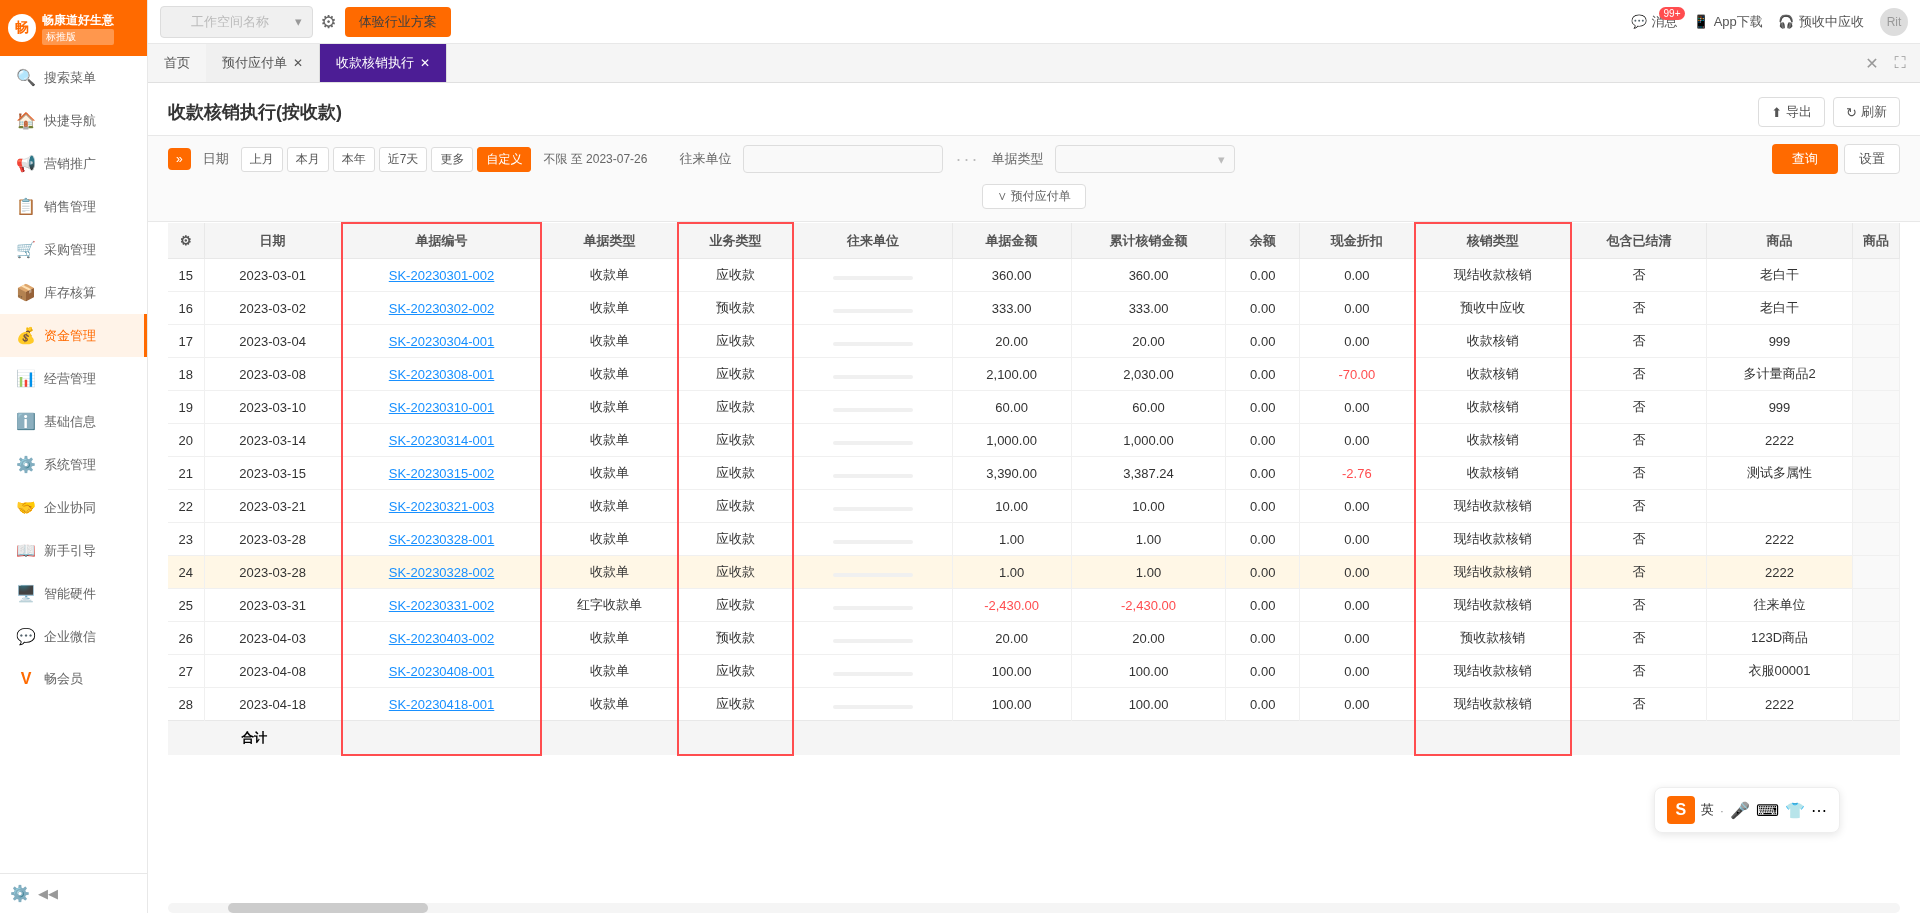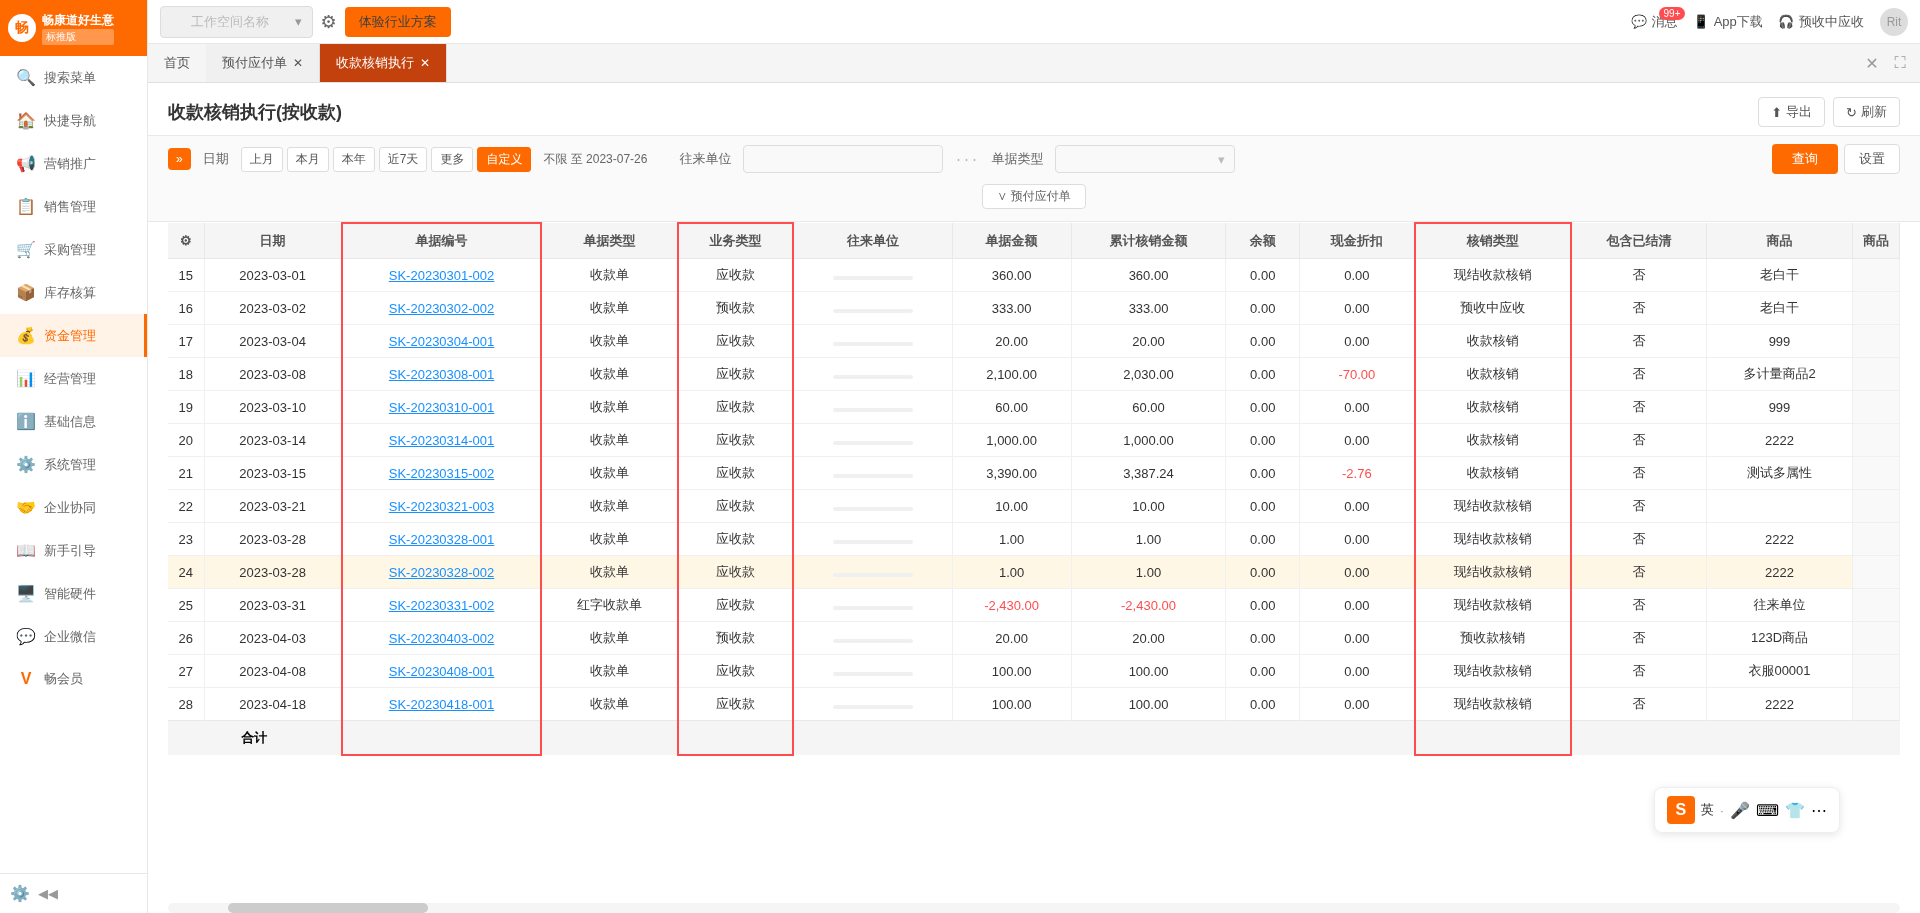--- a/index.html
+++ b/index.html
@@ -29,21 +29,21 @@
     .topbar-right { display: flex; align-items: center; gap: 16px; }
     .topbar-msg { display: flex; align-items: center; gap: 4px; color: #555; font-size: 13px; cursor: pointer; position: relative; }
     .badge { background: #ff4d4f; color: #fff; border-radius: 10px; padding: 1px 5px; font-size: 10px; position: absolute; top: -6px; right: -8px; }
     .topbar-app { display: flex; align-items: center; gap: 4px; color: #555; font-size: 13px; cursor: pointer; }
     .topbar-service { display: flex; align-items: center; gap: 4px; color: #555; font-size: 13px; cursor: pointer; }
     .topbar-avatar { width: 28px; height: 28px; background: #ddd; border-radius: 50%; display: flex; align-items: center; justify-content: center; font-size: 12px; color: #999; cursor: pointer; }
 
     
     .tabs { background: #f5f5f5; border-bottom: 1px solid #e0e0e0; display: flex; align-items: center; }
     .tab { padding: 10px 16px; cursor: pointer; font-size: 13px; color: #555; background: #f0f0f0; border-right: 1px solid #ddd; display: flex; align-items: center; gap: 6px; }
-    .tab.active { background: #c2410c; color: #fff; }
+    .tab.active { background: #4c1d95; color: #fff; }
     .tab-home { padding: 10px 16px; cursor: pointer; font-size: 13px; color: #555; }
     .tab-close { font-size: 12px; cursor: pointer; color: inherit; }
     .tab-actions { margin-left: auto; display: flex; align-items: center; gap: 4px; padding-right: 8px; }
     .tab-action-btn { font-size: 16px; color: #999; cursor: pointer; width: 24px; height: 24px; display: flex; align-items: center; justify-content: center; }
 
     
     .content { flex: 1; overflow: hidden; display: flex; flex-direction: column; background: #fff; }
     .page-header { padding: 14px 20px 8px; display: flex; align-items: center; justify-content: space-between; }
     .page-title { font-size: 18px; font-weight: bold; color: #333; }
     .page-actions { display: flex; gap: 8px; }

